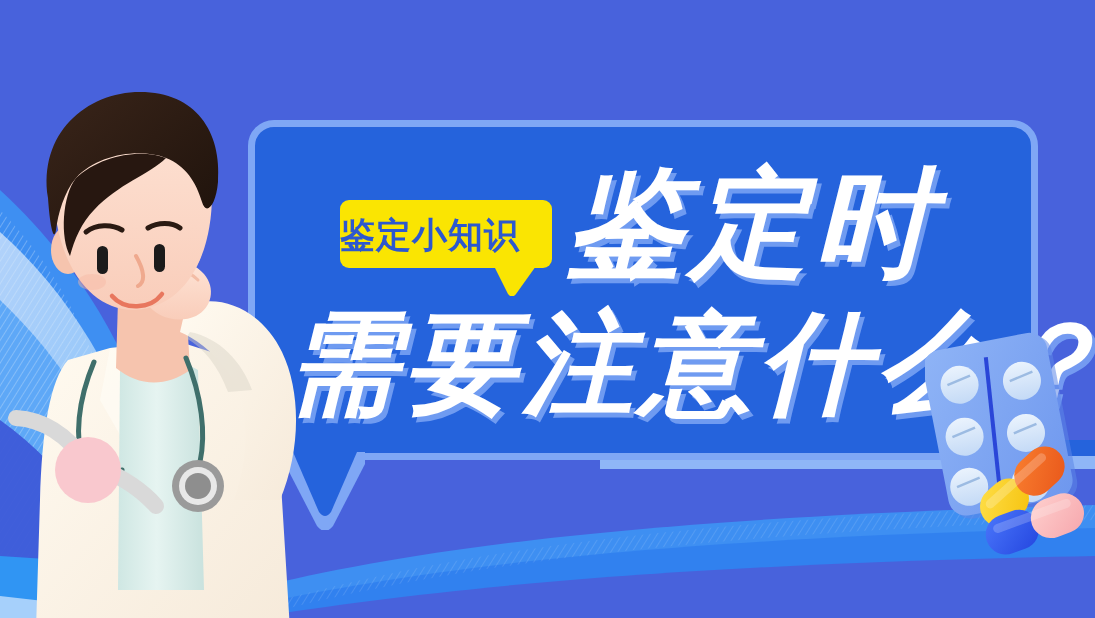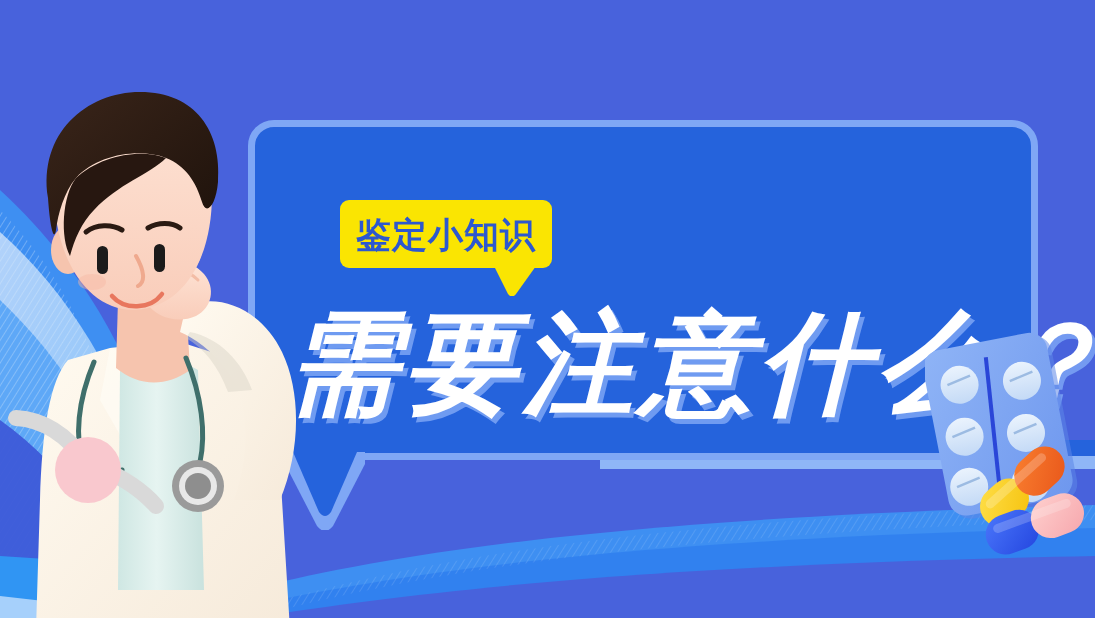--- a/index.html
+++ b/index.html
@@ -20,21 +20,21 @@
     background:#2563DC;
   }
   #bubble-tail{
     left:285px;top:452px;width:80px;height:78px;
   }
 
   
   #badge{
     left:340px;top:200px;width:212px;height:68px;
     background:#FAE502;border-radius:9px;
-    display:flex;align-items:center;justify-content:center;
+    display:flex;align-items:center;justify-content:flex-start;
   }
   #badge-label{
     color:#2D58CF;font-size:35px;font-weight:bold;
     letter-spacing:1px;line-height:1;white-space:nowrap;
   }
   #badge-tail{
     left:494px;top:266px;width:42px;height:30px;
   }
 
   
@@ -98,20 +98,21 @@
     <path d="M0 556 L155 566 L95 618 L0 618 Z" fill="#2F9BF5" opacity=".9"></path>
     <path d="M0 596 L70 604 L45 618 L0 618 Z" fill="#BBDBFB" opacity=".85"></path>
   </svg>
 
   <div class="abs" id="bubble"></div>
   <svg class="abs" id="bubble-tail" viewBox="0 0 80 78">
     <path d="M0 0 L80 0 L80 12 L48 74 Q40 84 32 74 L0 12 Z" fill="#7FA7F5"></path>
     <path d="M8 0 L72 0 L46 60 Q40 68 34 60 Z" fill="#2563DC"></path>
   </svg>
 
+  <div class="abs headline" id="title-line-1">鉴定时</div>
   <div class="abs headline" id="title-line-2">需要注意什么？</div>
 
   <div class="abs" id="badge">
     <span id="badge-label">鉴定小知识</span>
   </div>
   <svg class="abs" id="badge-tail" viewBox="0 0 42 30">
     <path d="M0 0 L42 0 L22 28 Q18 33 14 28 Z" fill="#FAE502"></path>
   </svg>
 
   <svg class="abs" id="doctor" viewBox="0 0 350 560">

